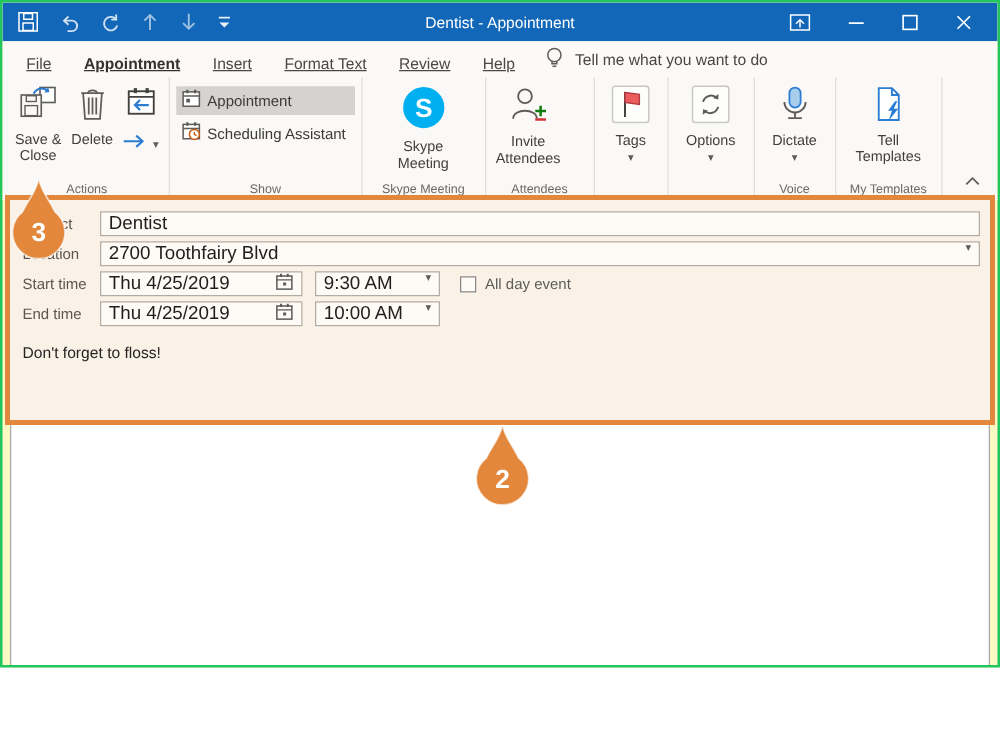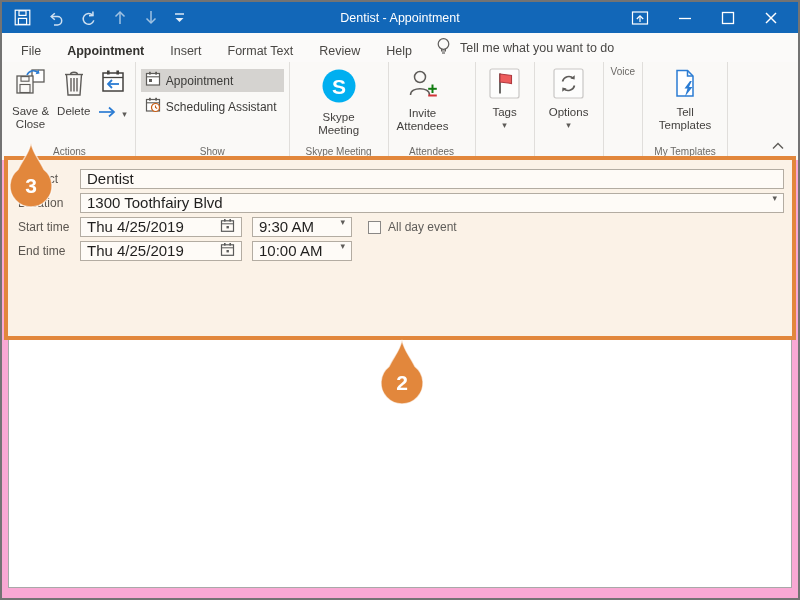--- a/index.html
+++ b/index.html
@@ -1,33 +1,33 @@
 <!DOCTYPE html>
 <html><head>
 <meta charset="utf-8">
 <style>
   * { margin:0; padding:0; box-sizing:border-box; }
   html,body { width:800px; height:600px; font-family:"Liberation Sans", sans-serif; }
-  .window { position:relative; width:800px; height:600px; background:#f9a8d4;
-            border:2px solid #737373; overflow:hidden; }
+  .window { position:relative; width:800px; height:534px; background:#fef9c3;
+            border:2px solid #22c55e; overflow:hidden; }
 
   
   .titlebar { position:absolute; left:0; top:0; right:0; height:31px; background:#1267B8;
               display:flex; align-items:center; color:#fff; }
   .qat { display:flex; align-items:center; gap:15px; padding-left:12px; }
   .qat svg { display:block; }
   .win-title { position:absolute; left:50%; top:50%; transform:translate(-50%,-50%);
                font-size:12.5px; color:#fff; white-space:nowrap; }
   .win-controls { margin-left:auto; display:flex; align-items:center; gap:29px; padding-right:20px; }
   .win-controls svg { display:block; }
 
   
   .menubar { position:absolute; left:0; top:31px; right:0; height:29px; background:#FBFAF9;
              display:flex; align-items:stretch; padding-left:6px; font-size:12.5px; color:#4A4845; }
-  .tab { display:flex; align-items:center; padding:18px 13px; cursor:default; }
+  .tab { display:flex; align-items:center; padding:18px 13px; cursor:default;text-decoration:underline; }
   .tab.active { font-weight:700; color:#33322F; box-shadow:inset 0 -3px 0 #1267B8; }
   .tellme { display:flex; align-items:center; gap:8px; margin-left:10px; color:#494745; }
 
   
   .ribbon { position:absolute; left:0; top:60px; right:0; height:98px; background:#FAF9F7;
             display:flex; align-items:stretch; padding-left:2px; }
   .rgroup { display:flex; flex-direction:column; border-right:1px solid #E0DEDB; padding:3px 5px 1px 5px; }
   .rgroup-content { flex:1; display:flex; align-items:flex-start; gap:2px; }
   .rgroup-label { text-align:center; font-size:10px; color:#6B6966; padding:1px 2px 2px 2px; white-space:nowrap; }
   .bigbtn { display:flex; flex-direction:column; align-items:center; padding:3px 3px 0 3px;
@@ -312,20 +312,34 @@
               </svg>
           </span>
           <span class="lbl">Options</span>
           <span class="dd-arrow"></span>
         </div>
       </div>
       <div class="rgroup-label"></div>
     </div>
 
     <div class="rgroup">
+      <div class="rgroup-content" style="justify-content:center; width:54px;">
+        <div class="bigbtn">
+          <span>
+            <svg width="30" height="31" viewBox="0 0 30 31">
+                <rect x="10.5" y="2" width="9" height="16" rx="4.5" fill="#A7CCEC" stroke="#2B7CD3" stroke-width="1.4"></rect>
+                <path d="M6.5 13.5 A8.5 8.5 0 0 0 23.5 13.5" fill="none" stroke="#5E5C59" stroke-width="1.5"></path>
+                <path d="M15 22 V26" stroke="#5E5C59" stroke-width="1.5"></path>
+                <path d="M9.5 26.5 H20.5" stroke="#5E5C59" stroke-width="1.5"></path>
+              </svg>
+          </span>
+          <span class="lbl">Dictate</span>
+          <span class="dd-arrow"></span>
+        </div>
+      </div>
       <div class="rgroup-label">Voice</div>
     </div>
 
     <div class="rgroup">
       <div class="rgroup-content" style="justify-content:center; width:74px;">
         <div class="bigbtn">
           <span>
             <svg width="30" height="31" viewBox="0 0 30 31">
                 <path d="M7 2.5 H17.5 L23 8 V28 H7 Z" fill="#fff" stroke="#2B7CD3" stroke-width="1.5"></path>
                 <path d="M17.5 2.5 V8 H23" fill="none" stroke="#2B7CD3" stroke-width="1.5"></path>
@@ -351,21 +365,21 @@
   <div class="form-box">
     <div class="frow">
       <span class="flabel">Subject</span>
       <div class="field grow">
         <span>Dentist</span>
       </div>
     </div>
     <div class="frow">
       <span class="flabel">Location</span>
       <div class="field grow between">
-        <span>1300 Toothfairy Blvd</span>
+        <span>2700 Toothfairy Blvd</span>
         <span class="dd-arrow" style="margin-top:-2px"></span>
       </div>
     </div>
     <div class="frow">
       <span class="flabel">Start time</span>
       <div class="field datefield between">
         <span>Thu 4/25/2019</span>
         <span>
           <svg width="15" height="15" viewBox="0 0 15 15">
               <rect x="1.5" y="2.8" width="12" height="10.5" fill="none" stroke="#5A5A5A" stroke-width="1.2"></rect>
@@ -397,20 +411,21 @@
               <rect x="9.4" y="1" width="1.6" height="2.6" fill="#5A5A5A"></rect>
               <rect x="6.5" y="8" width="2.4" height="2.4" fill="#5A5A5A"></rect>
             </svg>
         </span>
       </div>
       <div class="field timefield between">
         <span>10:00 AM</span>
         <span class="dd-arrow" style="margin-top:-2px"></span>
       </div>
     </div>
+    <div class="bodytext">Don't forget to floss!</div>
   </div>
 
   <div class="badge badge3">
     <svg width="46" height="68" viewBox="0 0 46 68">
       <path d="M23 2 C25.5 13 31 18 36 28.5 A21 21 0 1 1 10 28.5 C15 18 20.5 13 23 2 Z" fill="#E2873C" stroke="#FFFFFF" stroke-opacity="0.65" stroke-width="1.4"></path>
       <text x="23" y="52" text-anchor="middle">3</text>
     </svg>
   </div>
   <div class="badge badge2">
     <svg width="46" height="68" viewBox="0 0 46 68">

